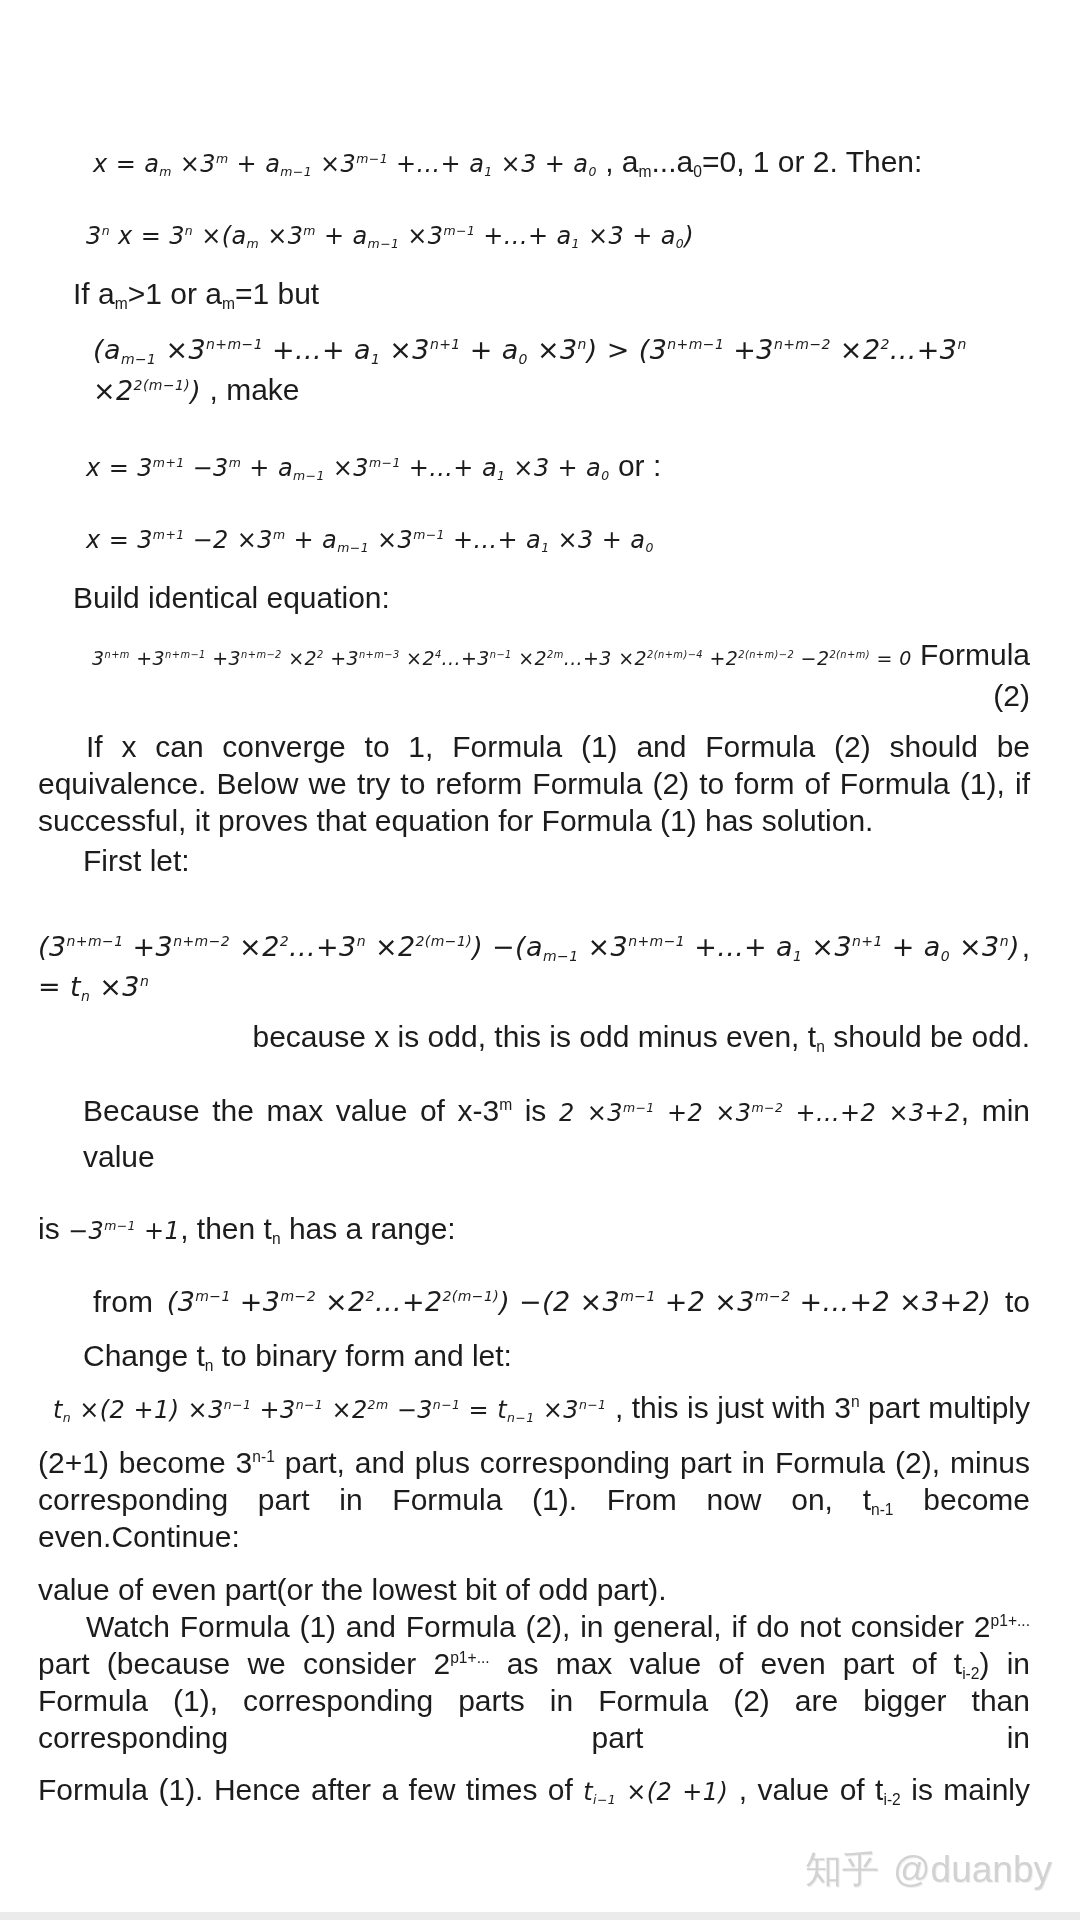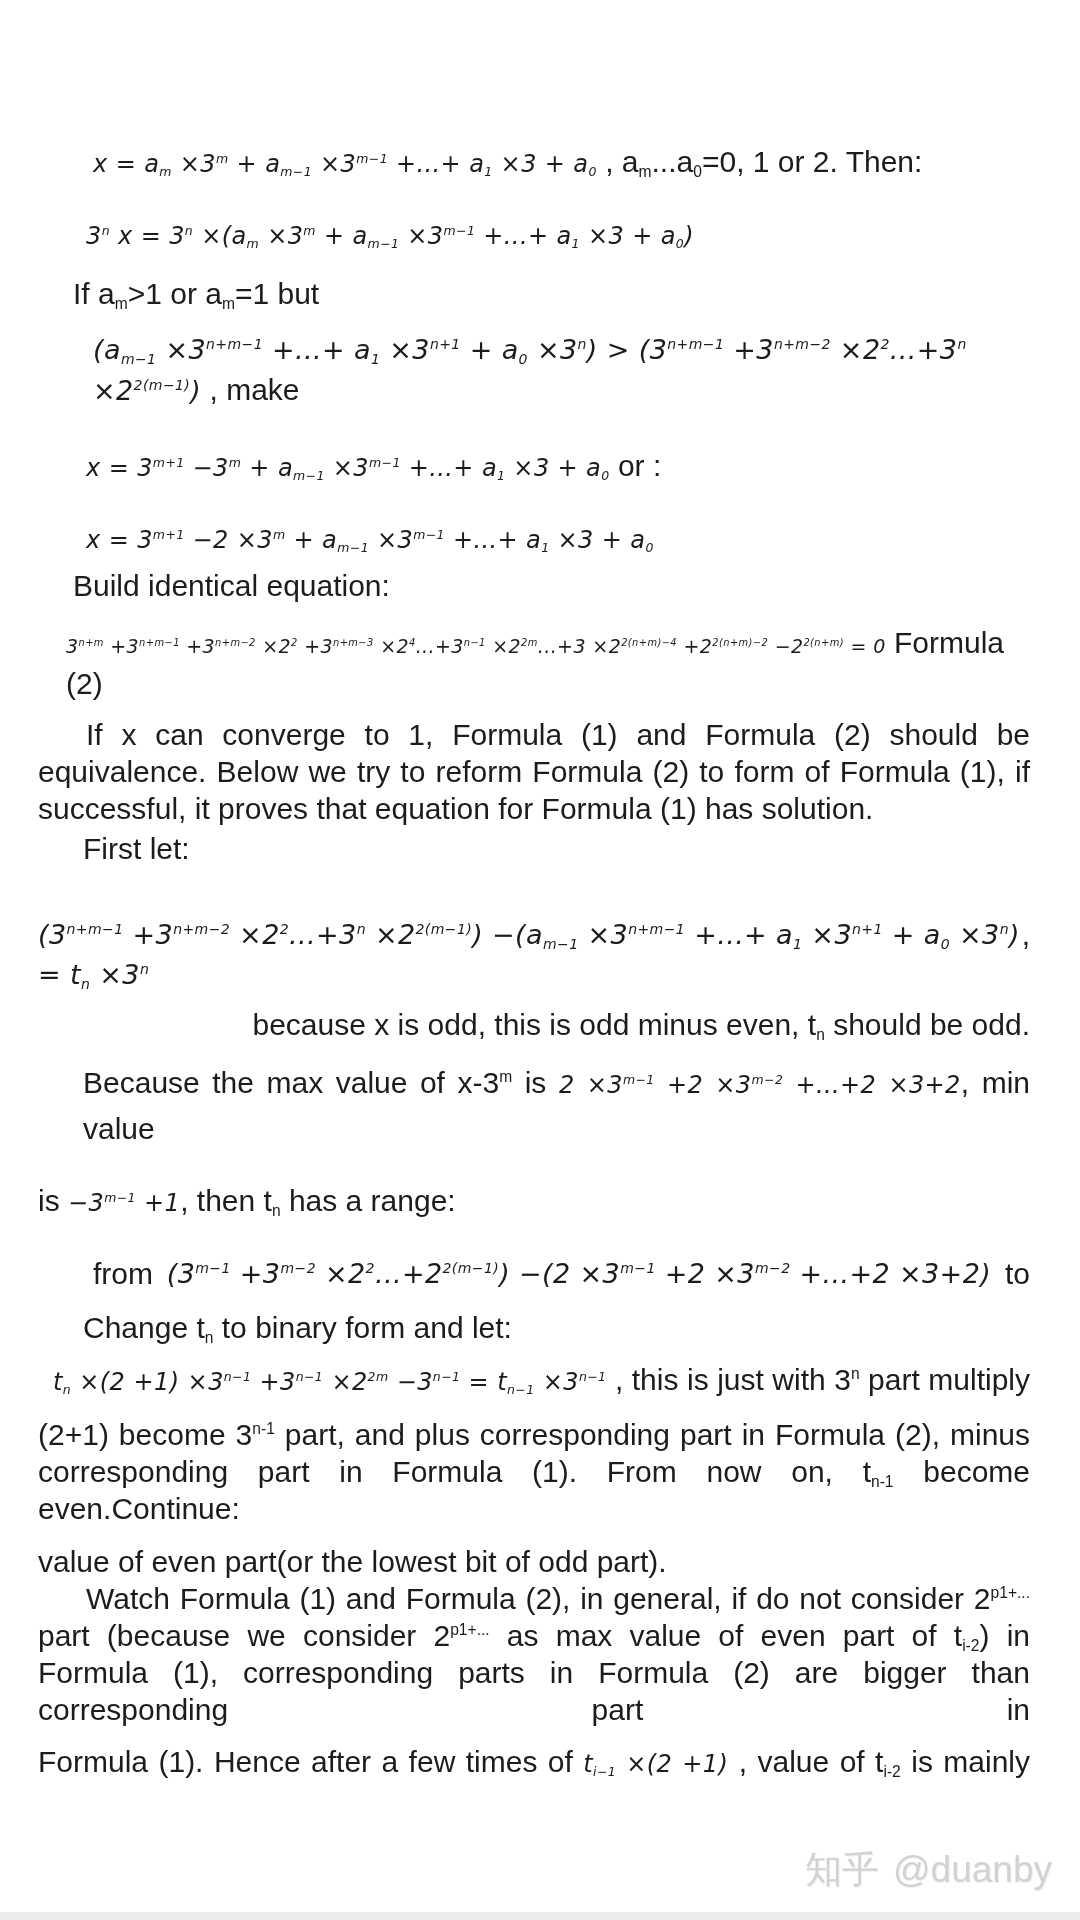--- a/index.html
+++ b/index.html
@@ -4,21 +4,21 @@
 <style>
   html,body{margin:0;padding:0;background:#ffffff;}
   .page{position:relative;width:1080px;height:1920px;background:#ffffff;overflow:hidden;}
   .doc{position:absolute;top:0;left:0;right:0;padding:0 50px 0 38px;}
   .line{font-family:"Liberation Sans",sans-serif;font-size:30px;line-height:44px;color:#1c1c1c;}
   .line .m{font-family:"DejaVu Sans",sans-serif;font-style:italic;font-size:24px;letter-spacing:.4px;}
   .line .b{font-family:"Liberation Sans",sans-serif;font-style:normal;}
   .sm .m{font-size:27px;}
   .xs .m{font-size:19px;}
   .sm{line-height:40px;}
-  .xs{line-height:38px;}
+  .xs{line-height:38px;text-align:right;}
   .para{line-height:37px;text-align:justify;}
   .indent-first{text-indent:48px;}
   .just-last{text-align:justify;-moz-text-align-last:justify;text-align-last:justify;}
   .spread{display:flex;justify-content:space-between;align-items:flex-start;}
   .line sup{font-size:.52em;line-height:0;position:relative;vertical-align:baseline;top:-.72em;}
   .line sub{font-size:.52em;line-height:0;position:relative;vertical-align:baseline;top:.34em;}
   .watermark{position:absolute;top:1845px;right:28px;font-family:"Liberation Sans",sans-serif;
              font-size:37px;color:#d2d2d2;text-shadow:1px 1px 0 #efefef;white-space:nowrap;}
   .watermark .handle{margin-left:14px;}
   .bottom-bar{position:absolute;left:0;bottom:0;width:100%;height:8px;background:#ebebeb;}
@@ -27,30 +27,30 @@
 <body>
 
 <div class="page">
   <div class="doc">
       <div class="line" style="margin-top: 140px; padding-left: 55px;"><span class="m">x = a<sub>m</sub> ×3<sup>m</sup> + a<sub>m−1</sub> ×3<sup>m−1</sup> +...+ a<sub>1</sub> ×3 + a<sub>0</sub></span><span class="b"> , a<sub>m</sub>...a<sub>0</sub>=0, 1 or 2. Then:</span></div>
       <div class="line" style="margin-top: 26px; padding-left: 48px;"><span class="m">3<sup>n</sup> x = 3<sup>n</sup> ×(a<sub>m</sub> ×3<sup>m</sup> + a<sub>m−1</sub> ×3<sup>m−1</sup> +...+ a<sub>1</sub> ×3 + a<sub>0</sub>)</span></div>
       <div class="line" style="margin-top: 14px; padding-left: 35px;"><span class="b">If a<sub>m</sub>&gt;1 or a<sub>m</sub>=1 but</span></div>
       <div class="line sm" style="margin-top: 13px; padding-left: 55px;"><span class="m">(a<sub>m−1</sub> ×3<sup>n+m−1</sup> +...+ a<sub>1</sub> ×3<sup>n+1</sup> + a<sub>0</sub> ×3<sup>n</sup>) &gt; (3<sup>n+m−1</sup> +3<sup>n+m−2</sup>  ×2<sup>2</sup>...+3<sup>n</sup> ×2<sup>2(m−1)</sup>)</span><span class="b"> , make</span></div>
       <div class="line" style="margin-top: 33px; padding-left: 48px;"><span class="m">x = 3<sup>m+1</sup> −3<sup>m</sup> + a<sub>m−1</sub> ×3<sup>m−1</sup> +...+ a<sub>1</sub> ×3 + a<sub>0</sub></span><span class="b">  or :</span></div>
       <div class="line" style="margin-top: 26px; padding-left: 48px;"><span class="m">x = 3<sup>m+1</sup> −2 ×3<sup>m</sup> + a<sub>m−1</sub> ×3<sup>m−1</sup> +...+ a<sub>1</sub> ×3 + a<sub>0</sub></span></div>
-      <div class="line" style="margin-top: 2px; padding-left: 35px;"><span class="b">Build identical equation:</span></div>
+      <div class="line" style="margin-top: 14px; padding-left: 35px;"><span class="b">Build identical equation:</span></div>
       <div class="line xs" style="margin-top: 16px; padding-left: 28px;"><span class="m">3<sup>n+m</sup> +3<sup>n+m−1</sup> +3<sup>n+m−2</sup> ×2<sup>2</sup> +3<sup>n+m−3</sup> ×2<sup>4</sup>...+3<sup>n−1</sup> ×2<sup>2m</sup>...+3 ×2<sup>2(n+m)−4</sup>  +2<sup>2(n+m)−2</sup> −2<sup>2(n+m)</sup> = 0</span><span class="b">  Formula (2)</span></div>
       <div class="line para indent-first" style="margin-top: 13px;"><span class="b">If x can converge to 1, Formula (1) and Formula (2) should be equivalence. Below we try to reform Formula (2) to form of Formula (1), if successful, it proves that equation for Formula (1) has solution.</span></div>
       <div class="line" style="margin-top: 0px; padding-left: 45px;"><span class="b">First let:</span></div>
       <div class="line sm spread" style="margin-top: 44px;">
         <span class="m">(3<sup>n+m−1</sup> +3<sup>n+m−2</sup>  ×2<sup>2</sup>...+3<sup>n</sup> ×2<sup>2(m−1)</sup>) −(a<sub>m−1</sub> ×3<sup>n+m−1</sup> +...+ a<sub>1</sub> ×3<sup>n+1</sup> + a<sub>0</sub> ×3<sup>n</sup>) = t<sub>n</sub> ×3<sup>n</sup></span>
         <span class="b">,</span>
       </div>
       <div class="line" style="margin-top: 8px; text-align: right;"><span class="b">because x is odd, this is odd minus even, t<sub>n</sub> should be odd.</span></div>
-      <div class="line just-last" style="margin-top: 14px; padding-left: 45px;"><span class="b">Because the max value of x-3<sup>m</sup> is </span><span class="m">2 ×3<sup>m−1</sup> +2 ×3<sup>m−2</sup> +...+2 ×3+2</span><span class="b">, min value</span></div>
+      <div class="line just-last" style="margin-top: 30px; padding-left: 45px;"><span class="b">Because the max value of x-3<sup>m</sup> is </span><span class="m">2 ×3<sup>m−1</sup> +2 ×3<sup>m−2</sup> +...+2 ×3+2</span><span class="b">, min value</span></div>
       <div class="line" style="margin-top: 28px;"><span class="b">is </span><span class="m">−3<sup>m−1</sup> +1</span><span class="b">, then t<sub>n</sub> has a range:</span></div>
       <div class="line sm spread" style="margin-top: 29px; padding-left: 55px;">
         <span class="b">from</span>
         <span class="m">(3<sup>m−1</sup> +3<sup>m−2</sup>  ×2<sup>2</sup>...+2<sup>2(m−1)</sup>) −(2 ×3<sup>m−1</sup> +2 ×3<sup>m−2</sup> +...+2 ×3+2)</span>
         <span class="b">to</span>
       </div>
       <div class="line" style="margin-top: 12px; padding-left: 45px;"><span class="b">Change t<sub>n</sub> to binary form and let:</span></div>
       <div class="line just-last" style="margin-top: 8px; padding-left: 15px;"><span class="m">t<sub>n</sub> ×(2 +1) ×3<sup>n−1</sup> +3<sup>n−1</sup> ×2<sup>2m</sup> −3<sup>n−1</sup> = t<sub>n−1</sub> ×3<sup>n−1</sup></span><span class="b"> , this is just with 3<sup>n</sup> part multiply</span></div>
       <div class="line para just-last" style="margin-top: 12px;"><span class="b">(2+1) become 3<sup>n-1</sup> part, and plus corresponding part in Formula (2), minus corresponding part in Formula (1). From now on, t<sub>n-1</sub> become even.Continue:</span></div>
       <div class="line para" style="margin-top: 16px;"><span class="b">value of even part(or the lowest bit of odd part).</span></div>

